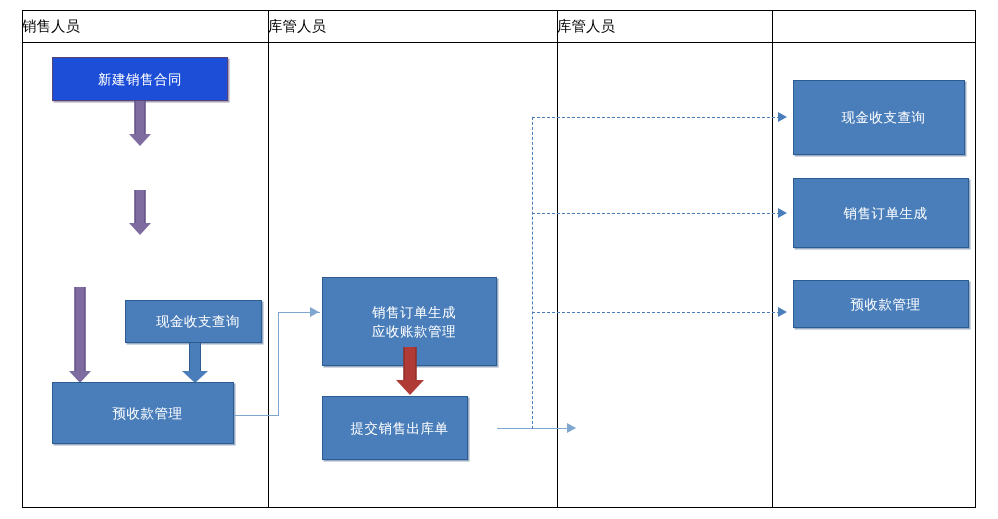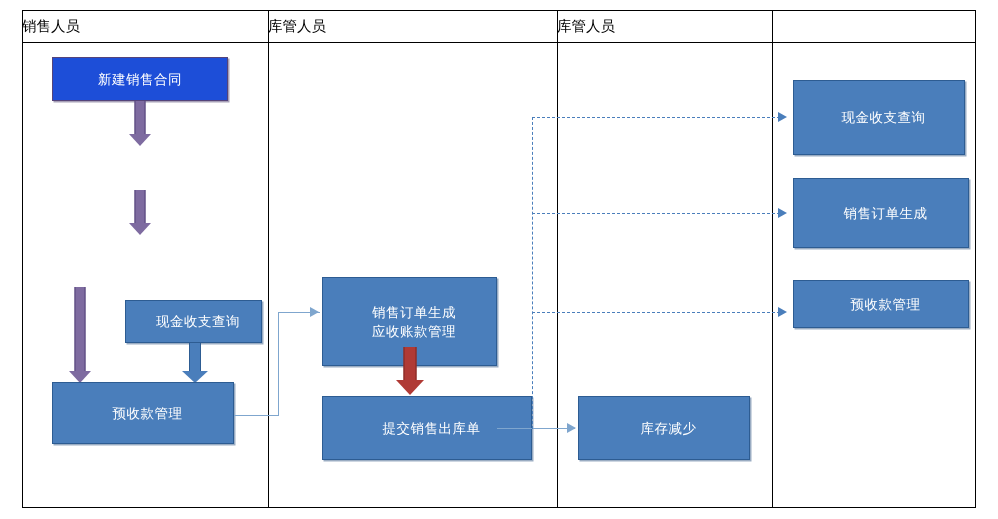--- a/index.html
+++ b/index.html
@@ -104,28 +104,27 @@
   <div class="node blue" style="left:322px;top:277px;width:175px;height:89px;flex-direction:column">
     <span>销售订单生成</span>
     <span>应收账款管理</span>
   </div>
 
   <div class="fatarrow fa-red" style="left:396px;top:347px;width:28px;height:48px">
     <div class="shaft" style="width:13px;height:33px"></div>
     <div class="head" style="border-left:14px solid transparent;border-right:14px solid transparent;border-top:15px solid #B03A35"></div>
   </div>
 
-  <div class="node blue" style="left:322px;top:396px;width:210px;height:64px">提交销售出库单</div>
+  <div class="node blue" style="left:322px;top:396px;width:146px;height:64px">提交销售出库单</div>
 
   <div class="ln h" style="left:497px;top:428px;width:78px"></div>
   <div class="tip" style="left:567px;top:423px"></div>
 
   <div class="dln v" style="left:532px;top:117px;height:312px"></div>
 
-  <div class="node blue" style="left:578px;top:396px;width:172px;height:64px">库存减少</div>
 
   <div class="dln h" style="left:532px;top:117px;width:253px"></div>
   <div class="tip dash" style="left:778px;top:112px"></div>
   <div class="node blue" style="left:793px;top:80px;width:172px;height:75px">现金收支查询</div>
 
   <div class="dln h" style="left:532px;top:213px;width:253px"></div>
   <div class="tip dash" style="left:778px;top:208px"></div>
   <div class="node blue" style="left:793px;top:178px;width:176px;height:70px">销售订单生成</div>
 
   <div class="dln h" style="left:532px;top:312px;width:253px"></div>

